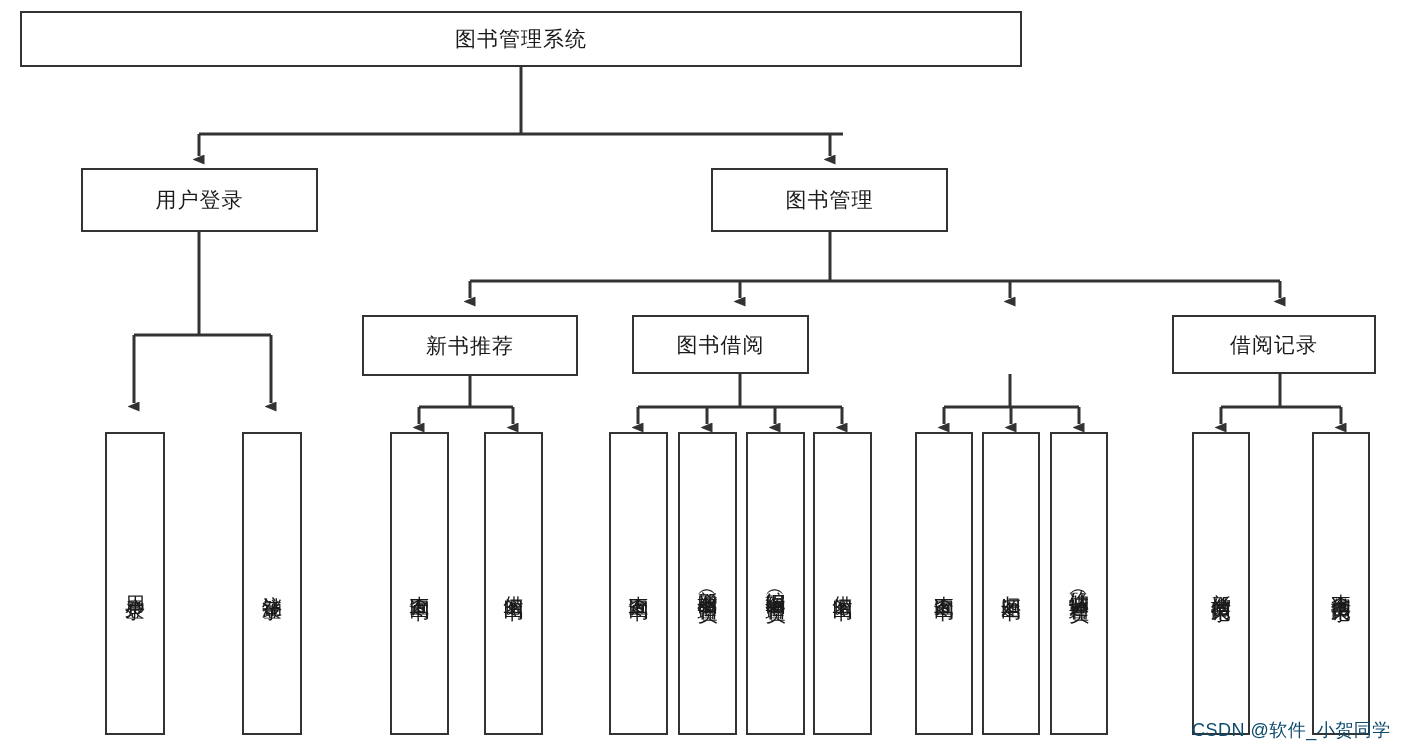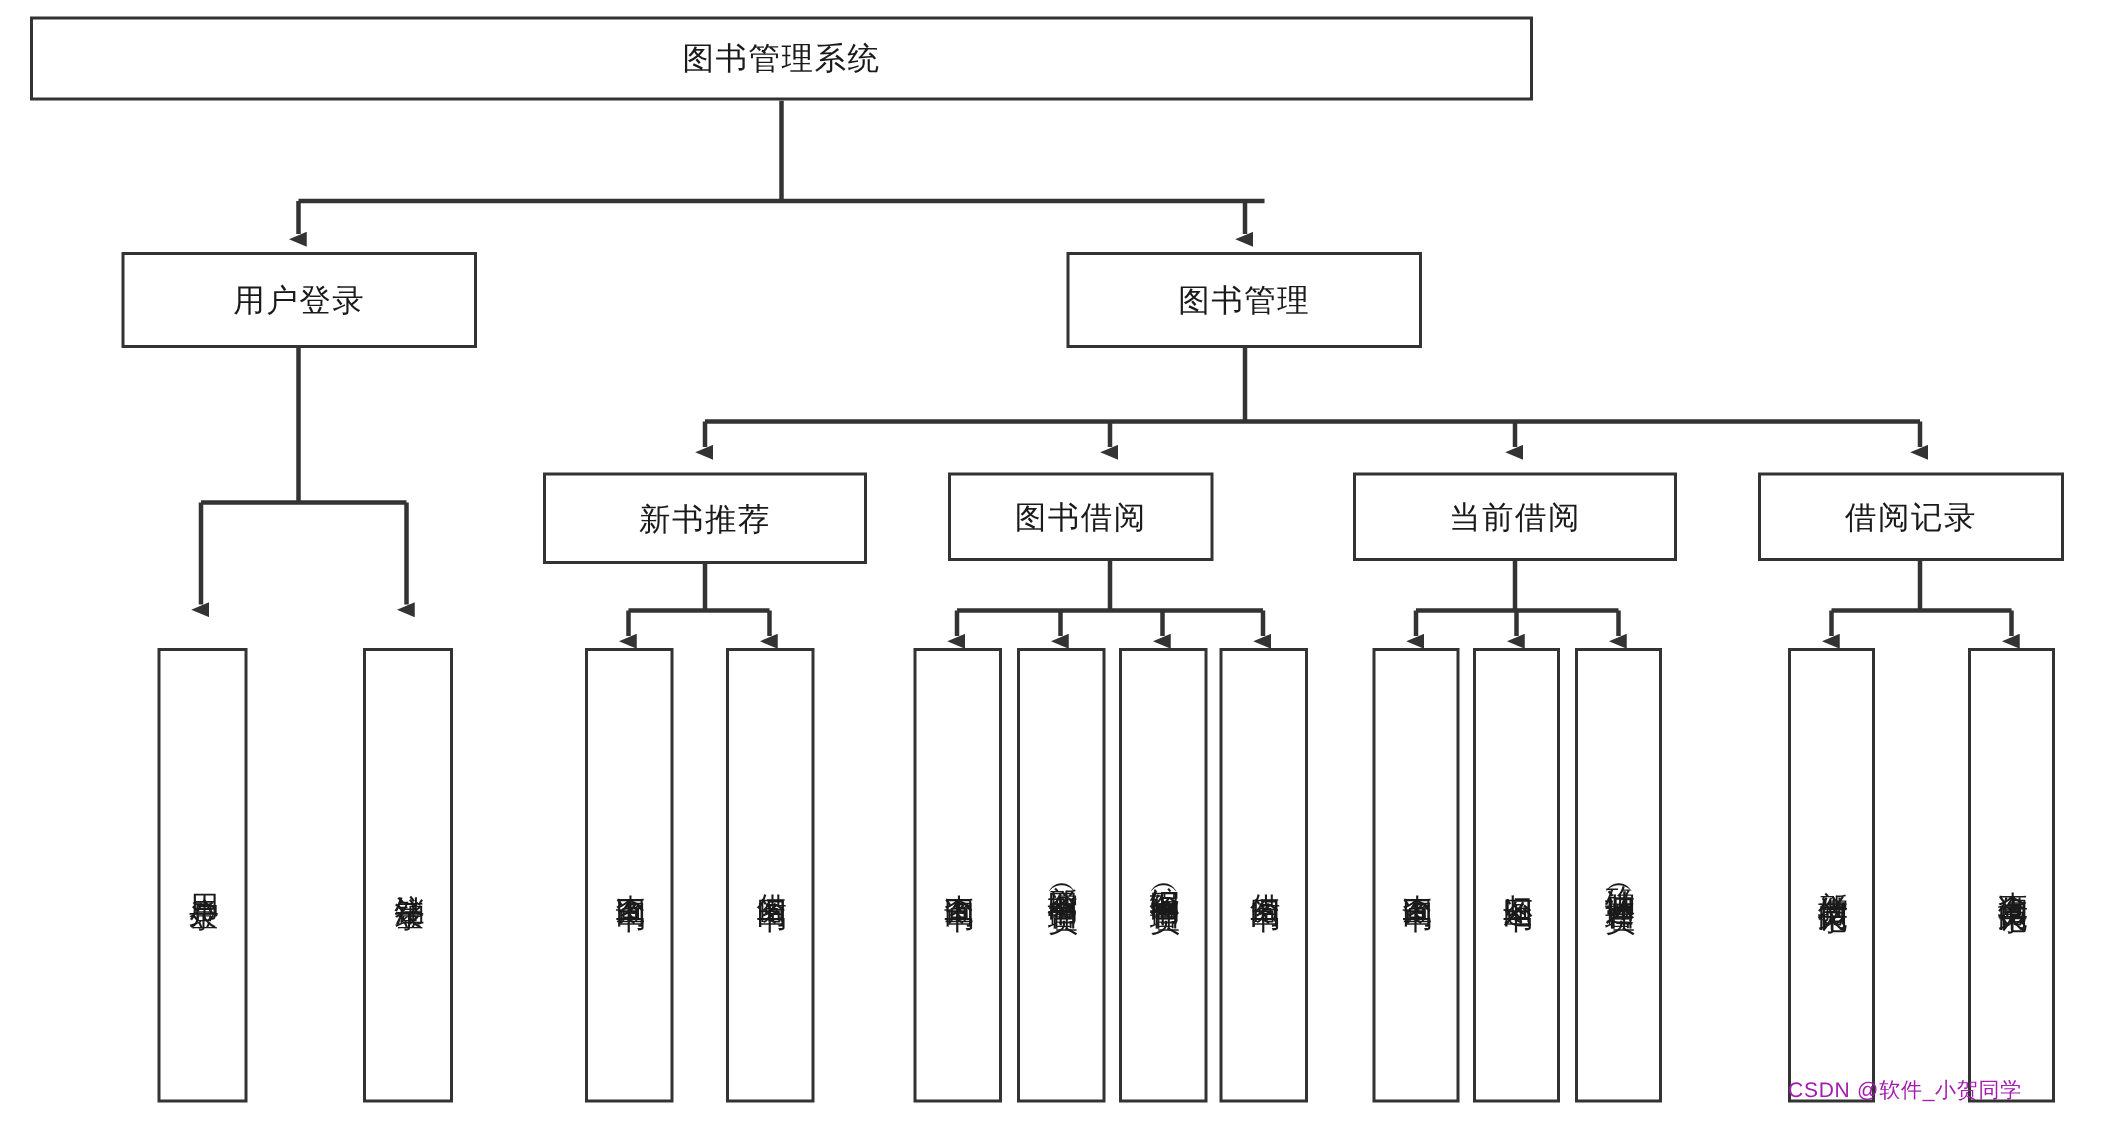--- a/index.html
+++ b/index.html
@@ -48,22 +48,22 @@
     text-align: center;
   }
   .node.vert .vtext {
     writing-mode: vertical-rl;
     text-orientation: upright;
     display: block;
     white-space: nowrap;
   }
   .watermark {
     position: absolute;
-    font-size: 14px;
-    color: #a21caf;
+    font-size: 18px;
+    color: #0c4a6e;
     white-space: nowrap;
     letter-spacing: 0.5px;
     text-align: center;
   }
 </style>
 </head>
 <body>
 
 <div id="canvas">
 
@@ -127,23 +127,20 @@
   <div class="node horiz" style="left:711px; top:168px; width:237px; height:64px;justify-content:center;">
     <span>图书管理</span>
   </div>
 
   <div class="node horiz" style="left:362px; top:315px; width:216px; height:61px;">
     <span>新书推荐</span>
   </div>
   <div class="node horiz" style="left:632px; top:315px; width:177px; height:59px;">
     <span>图书借阅</span>
   </div>
-  <div class="node horiz" style="left:902px; top:315px; width:216px; height:59px;">
-    <span>当前借阅</span>
-  </div>
   <div class="node horiz" style="left:1172px; top:315px; width:204px; height:59px;">
     <span>借阅记录</span>
   </div>
 
   <div class="node vert" style="left:105px; top:432px; width:60px; height:303px;">
     <span class="vtext">用户登录</span>
   </div>
   <div class="node vert" style="left:242px; top:432px; width:60px; height:303px;">
     <span class="vtext">注销登录</span>
   </div>

